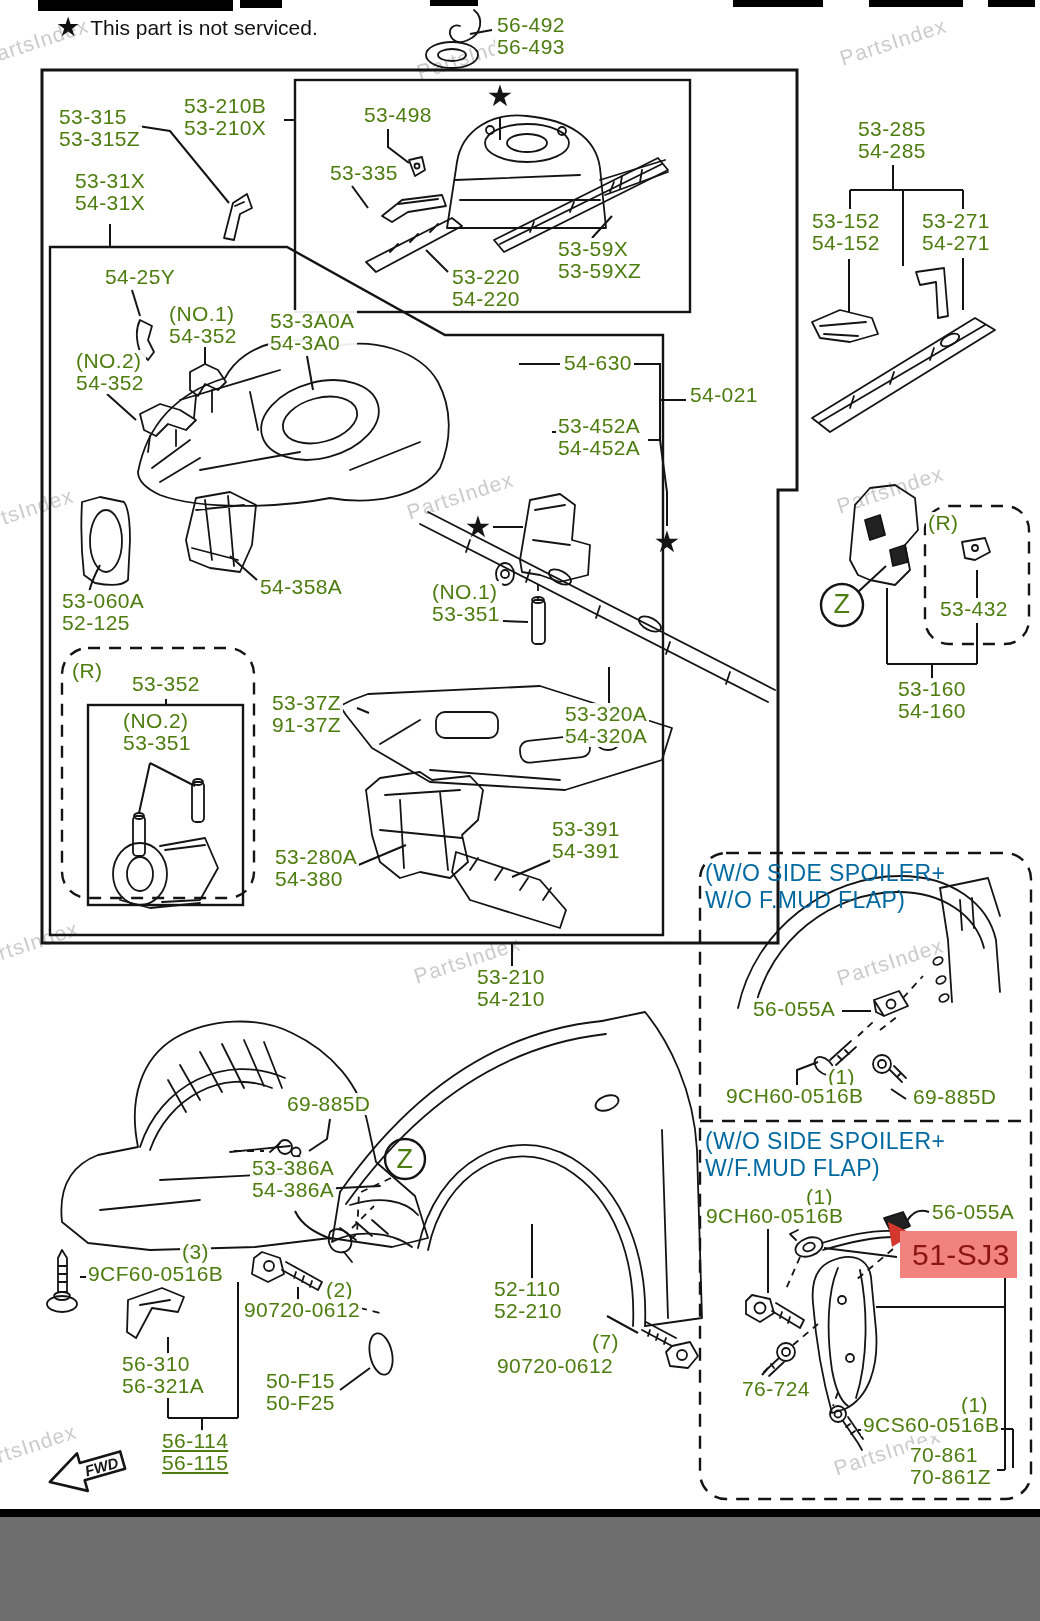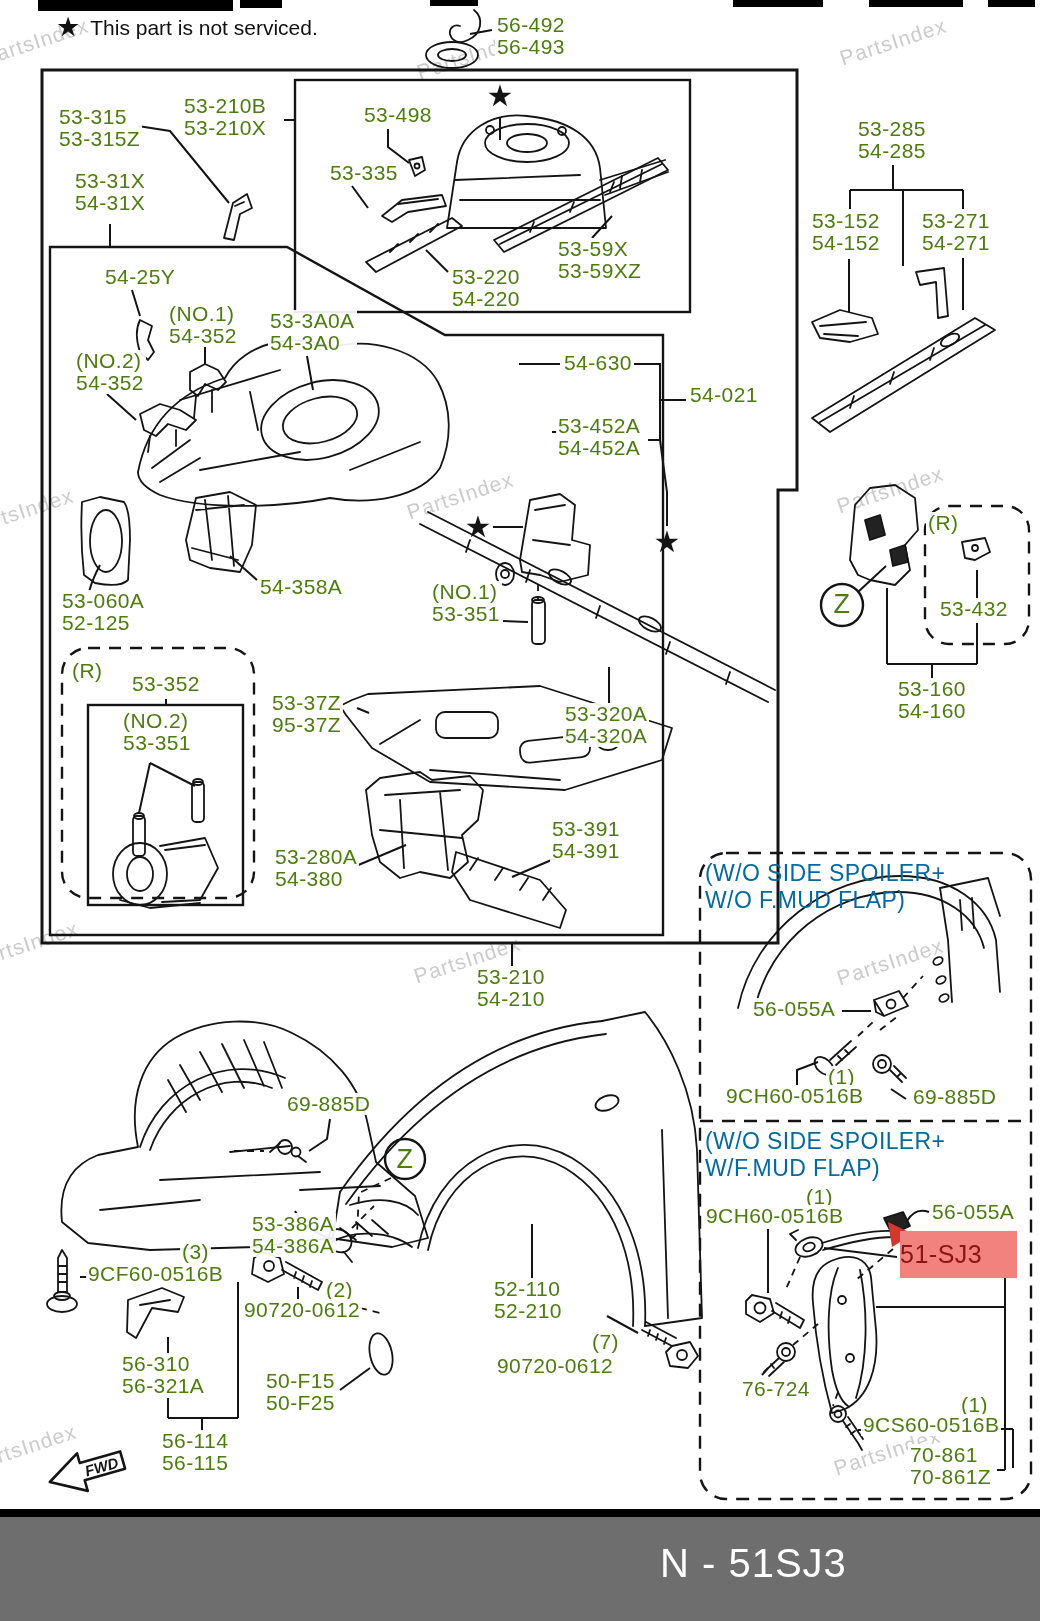--- a/index.html
+++ b/index.html
@@ -11,21 +11,21 @@
   svg.art{position:absolute;left:0;top:0;z-index:2;}
   .plabel{position:absolute;z-index:3;color:#4d7c0f;font-size:21px;line-height:22px;
           background:rgba(255,255,255,.92);padding:0 2px;letter-spacing:.4px;}
   .plabel.c{transform:translateX(-50%);}
   .plabel.zl{font-size:27px;line-height:27px;background:transparent;padding:0;}
   .note{position:absolute;left:56px;top:14px;z-index:3;display:flex;gap:10px;align-items:center;color:#111;}
   .note .star{font-size:27px;line-height:27px;}
   .note .txt{font-size:21px;}
   .boxtitle{position:absolute;z-index:3;font-size:23px;line-height:27px;color:#0369a1;letter-spacing:.4px;}
   .hl{position:absolute;z-index:4;display:flex;align-items:center;
-      box-sizing:border-box;font-size:25px;letter-spacing:.5px;}
+      box-sizing:border-box;padding-left:12px;font-size:30px;letter-spacing:.5px;}
   .footer{position:absolute;left:0;bottom:0;width:1040px;height:104px;z-index:5;
           border-top:8px solid #000;}
   .footer span{position:absolute;top:24px;font-size:40px;color:#fff;letter-spacing:1px;}
 </style>
 </head>
 <body>
 
 <div class="stage">
 
   <div class="note">
@@ -294,21 +294,20 @@
       <div>W/O F.MUD FLAP)</div>
   </div>
   <div class="boxtitle" style="left:705px;top:1128px">
     <div>(W/O SIDE SPOILER+</div>
       <div>W/F.MUD FLAP)</div>
   </div>
 
   <div class="hl" id="hl" style="left: 900px; top: 1231px; width: 117px; height: 47px; background: rgb(242, 130, 126); color: rgb(140, 20, 20);">51-SJ3</div>
 
   <div class="footer" id="footer" style="background: rgb(110, 110, 110);">
-    <span style="left:660px">N - 51SJ3</span>
   </div>
 <div class="wm" style="left: -20px; top: 30px;">PartsIndex</div>
     <div class="wm" style="left: 415px; top: 44px;">PartsIndex</div>
     <div class="wm" style="left: 838px; top: 30px;">PartsIndex</div>
     <div class="wm" style="left: -35px; top: 500px;">PartsIndex</div>
     <div class="wm" style="left: 405px; top: 484px;">PartsIndex</div>
     <div class="wm" style="left: 835px; top: 478px;">PartsIndex</div>
     <div class="wm" style="left: -30px; top: 933px;">PartsIndex</div>
     <div class="wm" style="left: 412px; top: 948px;">PartsIndex</div>
     <div class="wm" style="left: 835px; top: 950px;">PartsIndex</div>
@@ -385,21 +384,21 @@
     </div>
     <div class="plabel" style="left: 130px; top: 673px;">
       <div>53-352</div>
     </div>
     <div class="plabel c" style="left: 157px; top: 710px;">
       <div>(NO.2)</div>
       <div>53-351</div>
     </div>
     <div class="plabel" style="left: 270px; top: 692px;">
       <div>53-37Z</div>
-      <div>95-37Z</div>
+      <div>91-37Z</div>
     </div>
     <div class="plabel" style="left: 563px; top: 703px;">
       <div>53-320A</div>
       <div>54-320A</div>
     </div>
     <div class="plabel" style="left: 273px; top: 846px;">
       <div>53-280A</div>
       <div>54-380</div>
     </div>
     <div class="plabel" style="left: 550px; top: 818px;">
@@ -428,21 +427,21 @@
       <div>53-160</div>
       <div>54-160</div>
     </div>
     <div class="plabel" style="left: 475px; top: 966px;">
       <div>53-210</div>
       <div>54-210</div>
     </div>
     <div class="plabel" style="left: 285px; top: 1093px;">
       <div>69-885D</div>
     </div>
-    <div class="plabel" style="left: 250px; top: 1213px; text-align: right;">
+    <div class="plabel" style="left: 250px; top: 1157px; text-align: right;">
       <div>53-386A</div>
       <div>54-386A</div>
     </div>
     <div class="plabel" style="left: 180px; top: 1241px;">
       <div>(3)</div>
     </div>
     <div class="plabel" style="left: 86px; top: 1263px;">
       <div>9CF60-0516B</div>
     </div>
     <div class="plabel" style="left: 324px; top: 1279px;">
@@ -452,21 +451,21 @@
       <div>90720-0612</div>
     </div>
     <div class="plabel" style="left: 120px; top: 1353px;">
       <div>56-310</div>
       <div>56-321A</div>
     </div>
     <div class="plabel" style="left: 264px; top: 1370px;">
       <div>50-F15</div>
       <div>50-F25</div>
     </div>
-    <div class="plabel" style="left: 160px; top: 1430px;">
+    <div class="plabel" style="left: 160px; top: 1430px; text-decoration: underline;">
       <div>56-114</div>
       <div>56-115</div>
     </div>
     <div class="plabel" style="left: 492px; top: 1278px;">
       <div>52-110</div>
       <div>52-210</div>
     </div>
     <div class="plabel" style="left: 590px; top: 1331px;">
       <div>(7)</div>
     </div>

